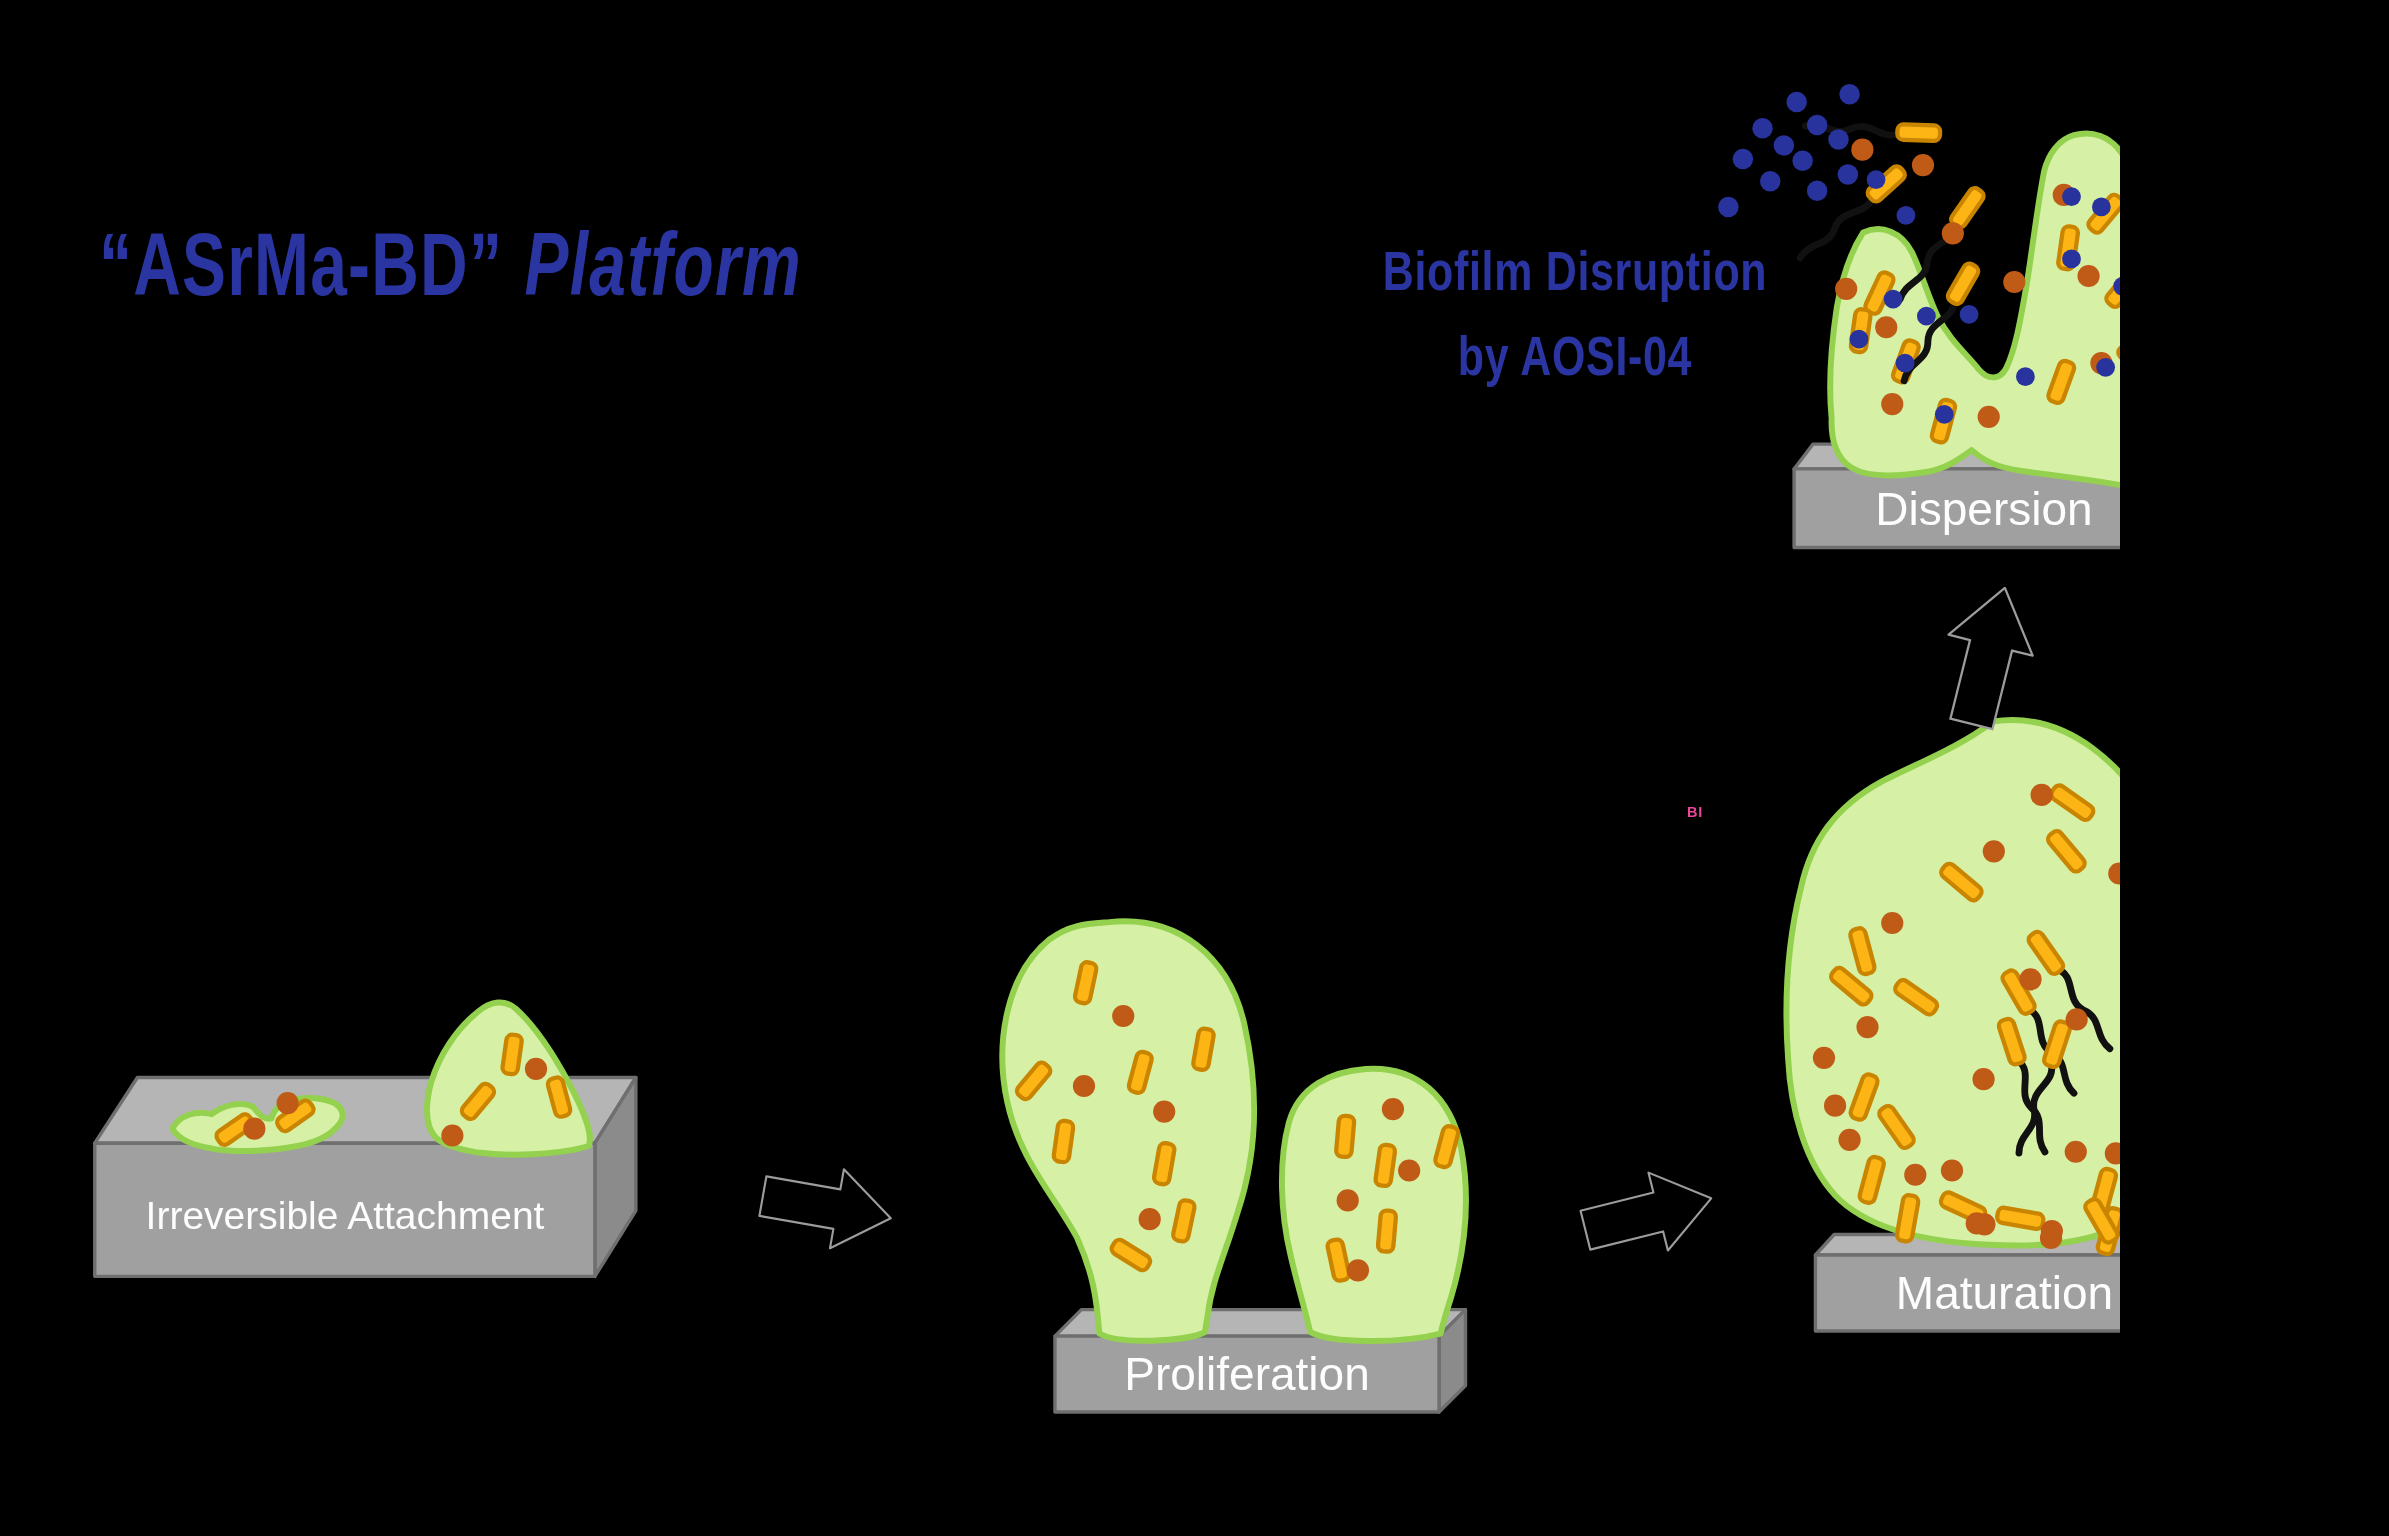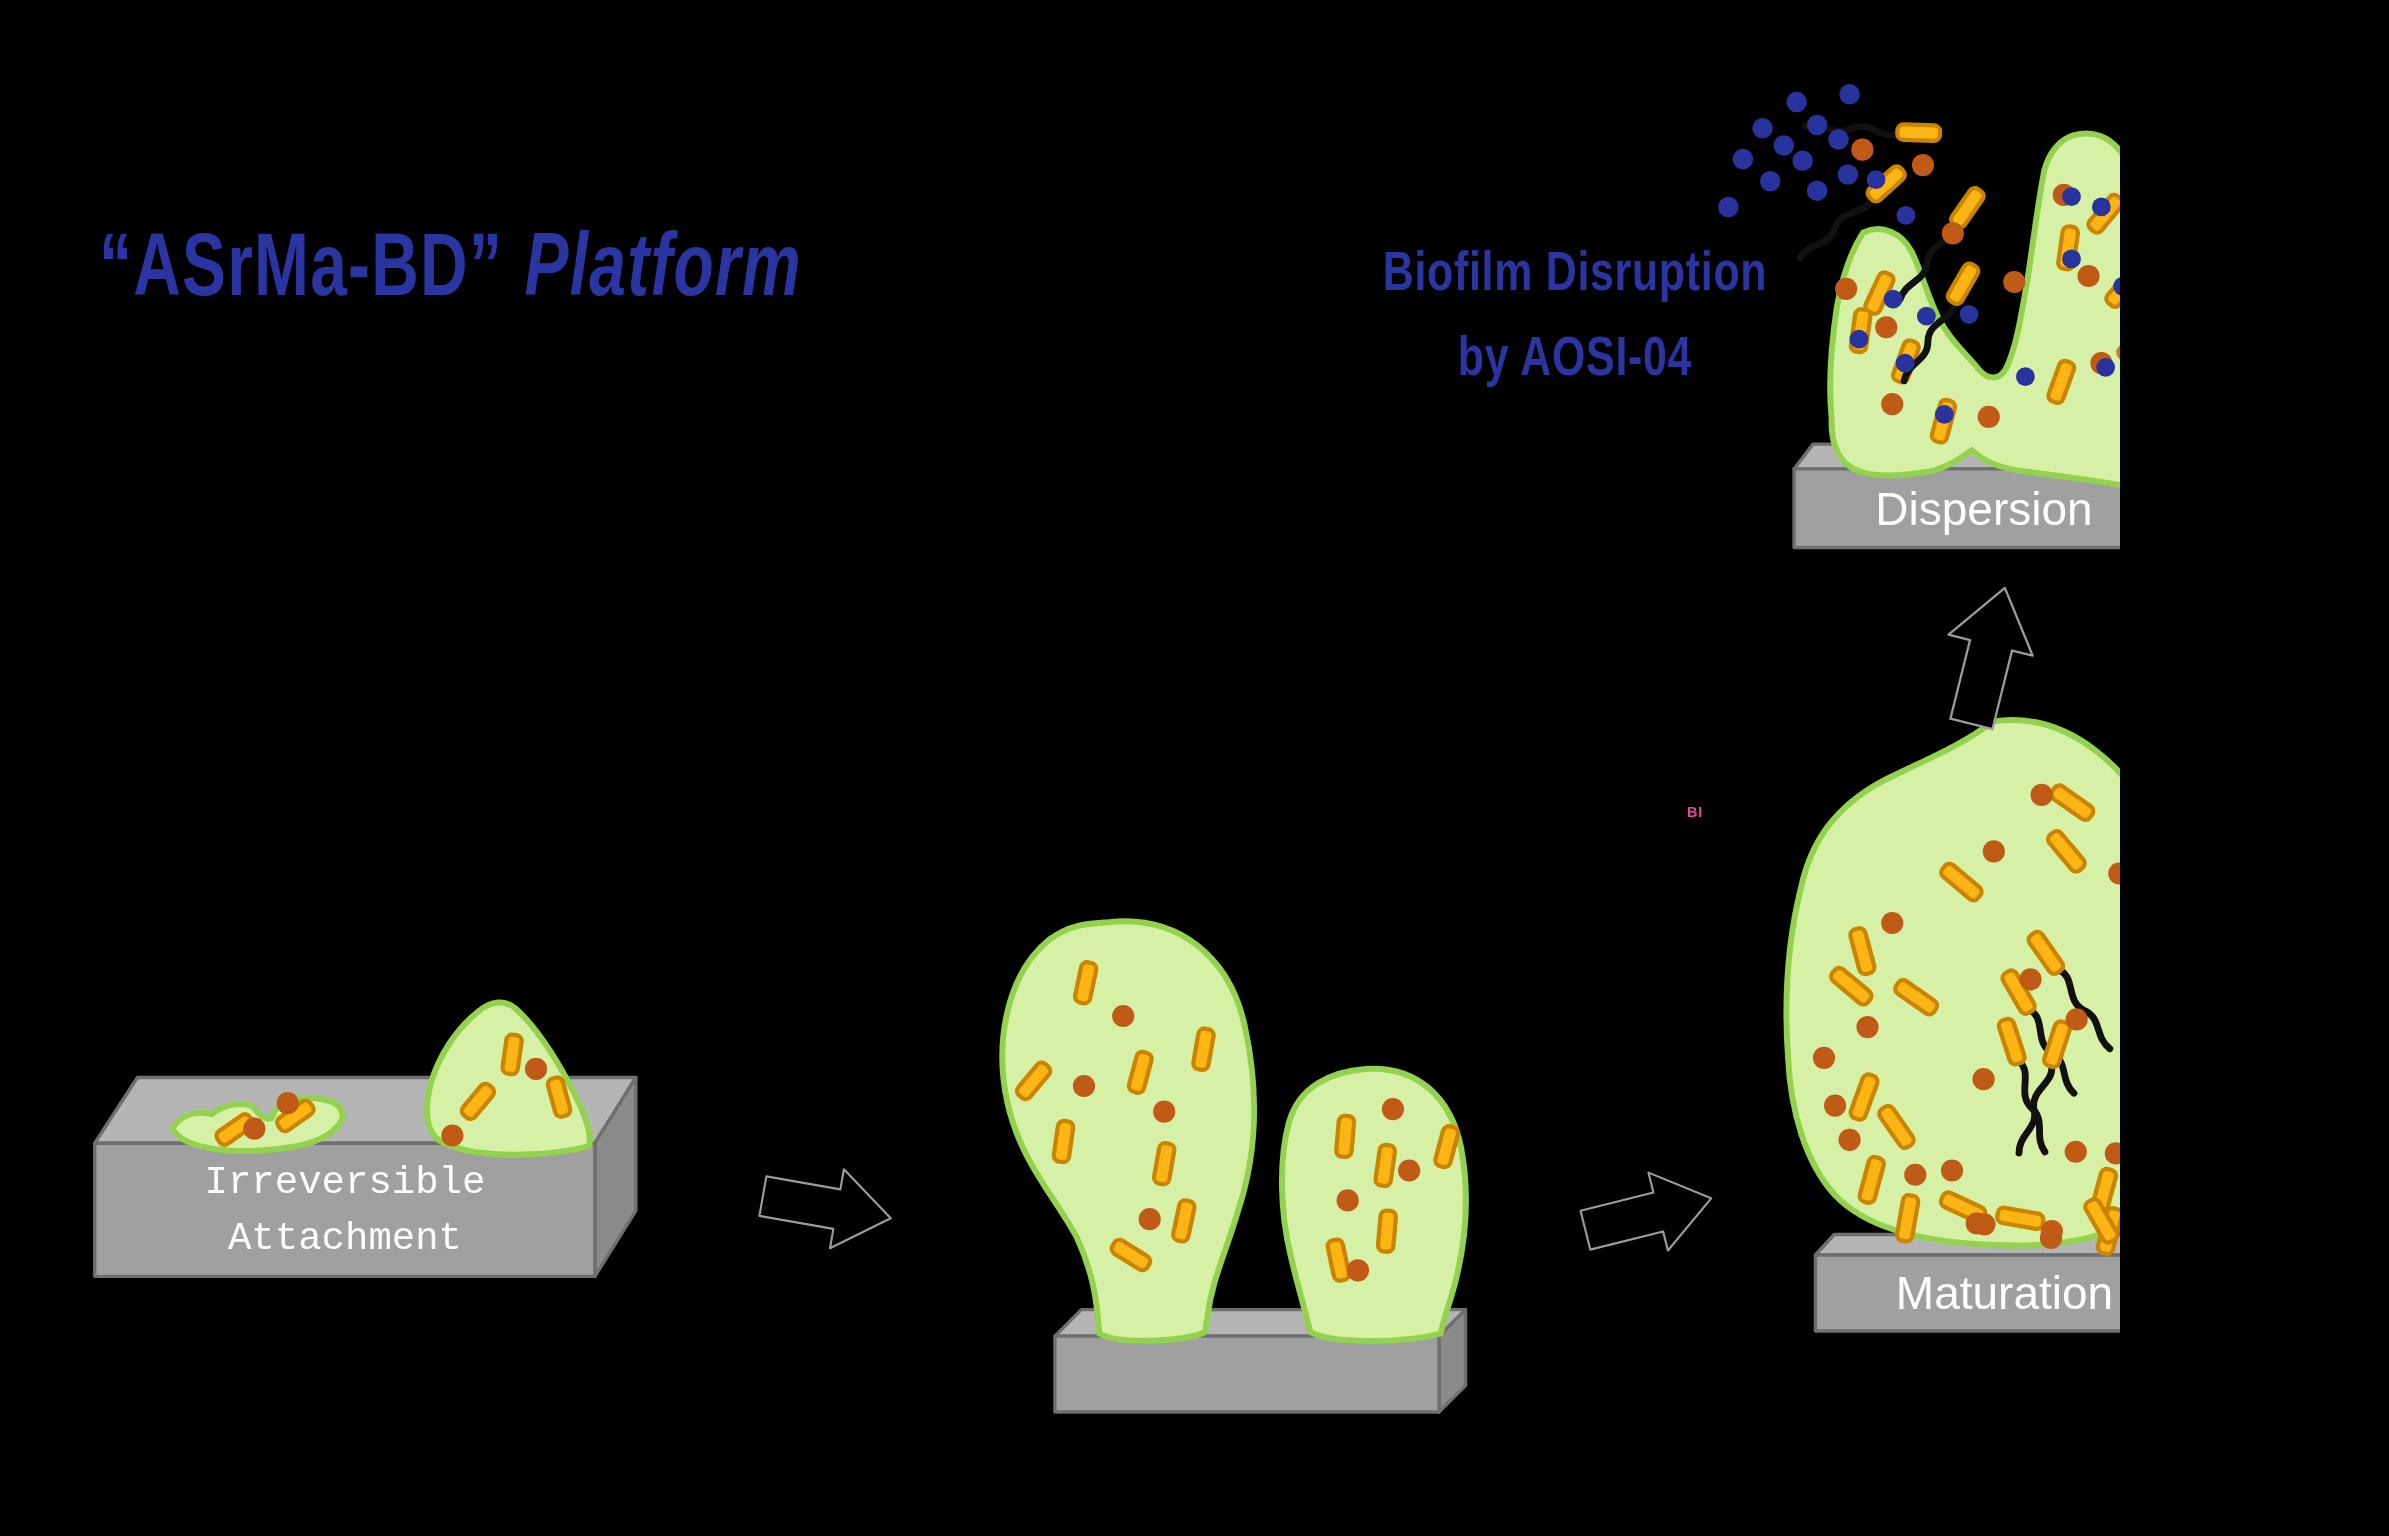--- a/index.html
+++ b/index.html
@@ -8,22 +8,22 @@
   #scene-svg{position:absolute;left:0;top:0;}
   .title{position:absolute;left:99px;top:213px;white-space:nowrap;color:#2a35a2;
          font-weight:bold;font-size:89px;letter-spacing:1.7px;
          transform:scaleX(.74);transform-origin:left top;}
   .title .it{font-style:italic;font-weight:600;margin-left:29px;}
   .annotation{position:absolute;left:1319px;top:229px;width:512px;text-align:center;
               color:#2a35a2;font-weight:700;font-size:55px;line-height:85px;letter-spacing:0.9px;
               transform:scaleX(.78);transform-origin:center top;white-space:nowrap;}
   .plabel{position:absolute;color:#fdfdfd;display:flex;align-items:center;justify-content:center;
           text-align:center;font-size:46px;}
-  .plabel.two-line{flex-direction:column;justify-content:space-between;font-size:39px;
-                   line-height:56px;padding-top:12px;box-sizing:border-box;font-family:Liberation Mono, monospace;}
+  .plabel.two-line{flex-direction:column;justify-content:center;font-size:39px;
+                   line-height:56px;padding-top:12px;box-sizing:border-box;}
   #attachment-label{left:95px;top:1143px;width:500px;height:133px;}
   #proliferation-label{left:1055px;top:1336px;width:384px;height:76px;}
   #maturation-label{left:1816px;top:1255px;width:377px;height:76px;}
   #dispersion-label{left:1794px;top:469px;width:380px;height:79px;}
   .stray{position:absolute;left:1687px;top:804px;color:#ec4899;font-size:14.5px;font-weight:bold;letter-spacing:0.9px;}
 </style>
 </head>
 <body>
 
 <div id="canvas">
@@ -351,18 +351,19 @@
   </div>
 
   <div class="annotation">
     <div>Biofilm Disruption</div>
     <div>by AOSI-04</div>
   </div>
 
   <div id="attachment-label" class="plabel two-line">
     <div>Irreversible Attachment</div>
   </div>
+  <div id="proliferation-label" class="plabel">Proliferation</div>
   <div id="maturation-label" class="plabel">Maturation</div>
   <div id="dispersion-label" class="plabel">Dispersion</div>
 
   <div class="stray">BI</div>
 </div>
 
 
 </body></html>

